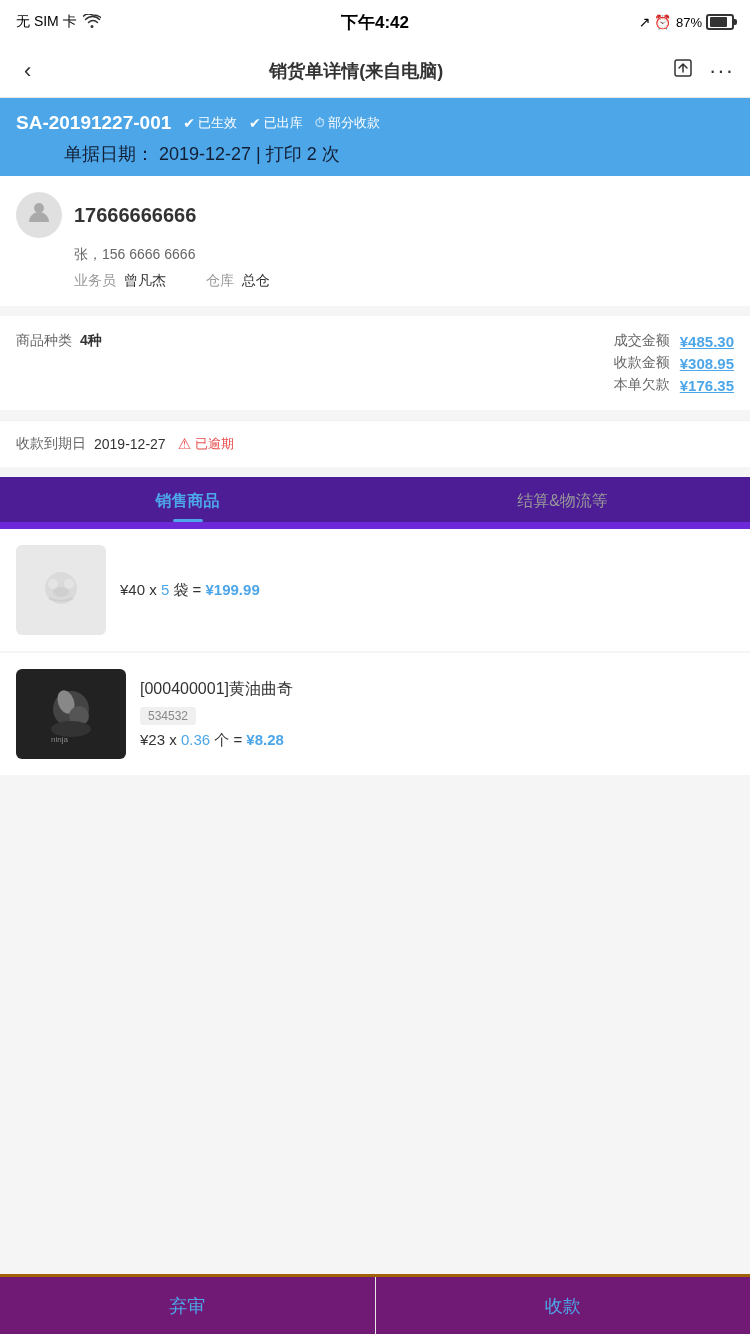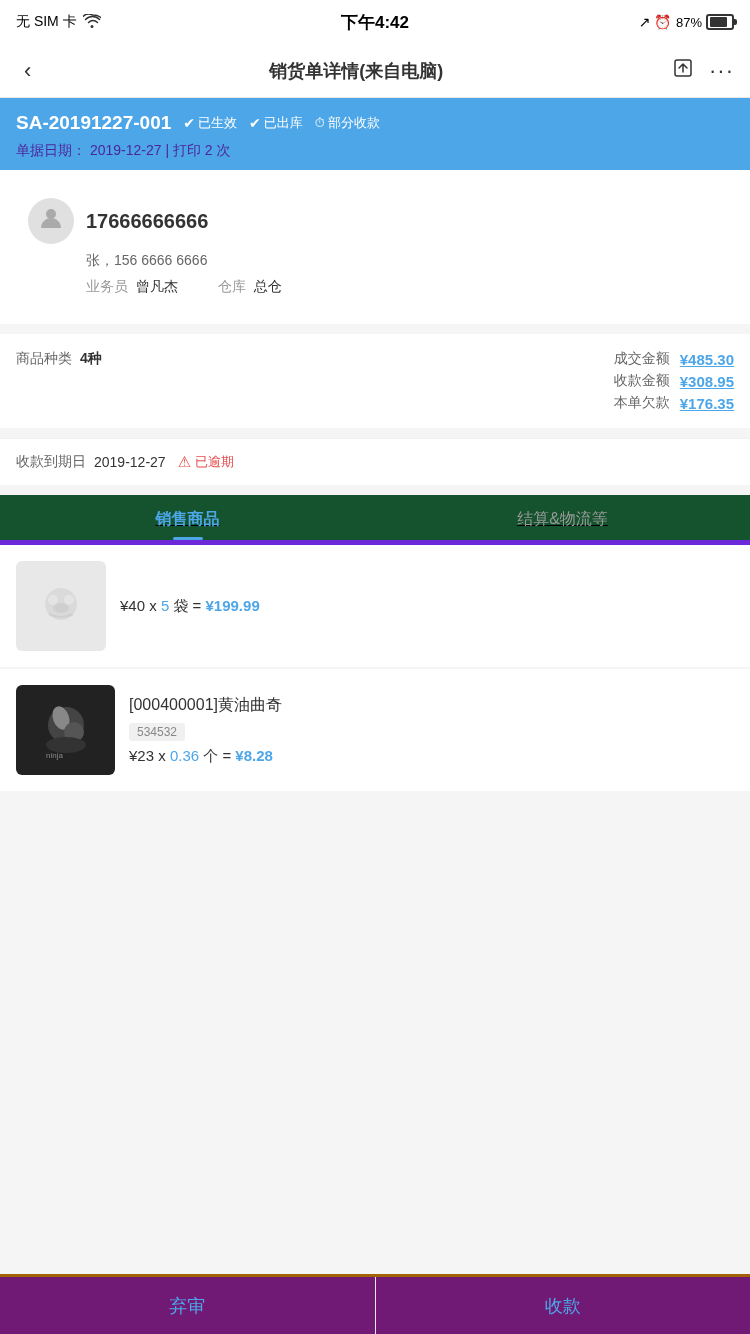--- a/index.html
+++ b/index.html
@@ -118,29 +118,30 @@
     .status-badge {
       display: inline-flex;
       align-items: center;
       gap: 3px;
       font-size: 13px;
       color: #fff;
       font-weight: 500;
     }
     .status-badge .check { font-size: 14px; }
     .header-date {
-      font-size: 14px;
-      color: #4c1d95;
+      font-size: 18px;
+      color: #0f172a;
       opacity: 0.95;
+      margin-left: 48px;
     }
 
     
     .customer-section {
       background: #fff;
-      padding: 28px;
+      padding: 16px;
       margin-bottom: 0;
     }
     .customer-row {
       display: flex;
       align-items: center;
       gap: 12px;
       margin-bottom: 8px;
     }
     .avatar-circle {
       width: 46px;
@@ -226,25 +227,24 @@
       background: transparent;
       color: #e84d4d;
       font-size: 13px;
       font-weight: 500;
       margin-left: 4px;
     }
     .overdue-icon { font-size: 15px; color: #e84d4d; }
 
     
     .tabs-section {
-      background: #14532d;
+      background: #4c1d95;
       display: flex;
       margin-top: 10px;
-      border-bottom: 5px solid #6d28d9;
-      text-decoration: underline;
+      border-bottom: 7px solid #6d28d9;
     }
     .tab-item {
       flex: 1;
       text-align: center;
       padding: 14px 0 10px;
       font-size: 16px;
       color: #999;
       cursor: pointer;
       position: relative;
     }
@@ -286,21 +286,21 @@
       align-items: center;
       justify-content: center;
       overflow: hidden;
     }
     .product-image svg {
       width: 60px;
       height: 60px;
       opacity: 0.3;
     }
     .product-image-dark {
-      width: 99px;
+      width: 110px;
       height: 90px;
       border-radius: 6px;
       background: #222;
       flex-shrink: 0;
       display: flex;
       align-items: center;
       justify-content: center;
       overflow: hidden;
     }
     .product-info { flex: 1; }

